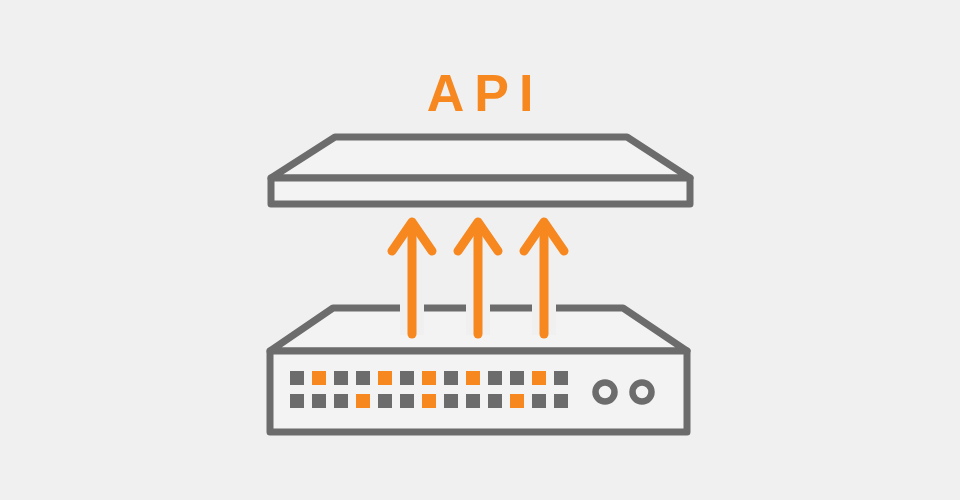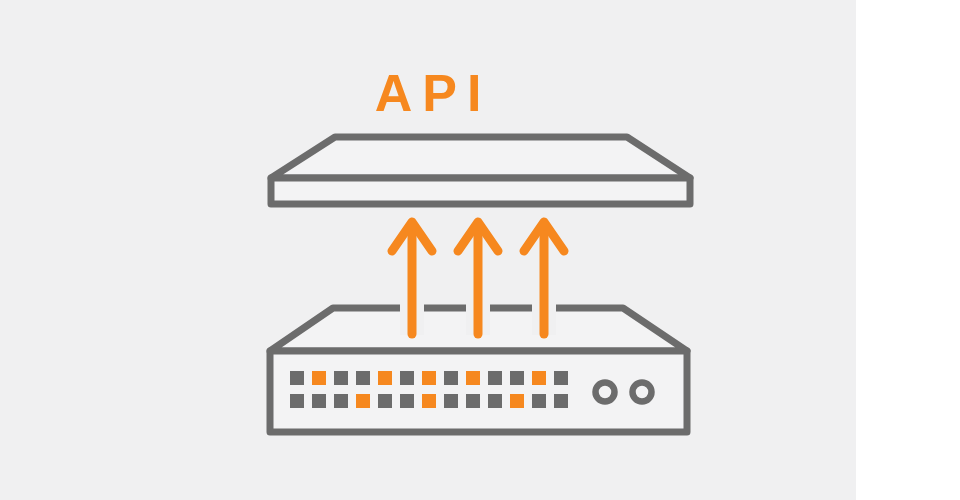--- a/index.html
+++ b/index.html
@@ -2,21 +2,21 @@
 <html style="--bg: #F0F0F1; --orange: #F6881F; --gray: #6C6C6C; --shape-fill: #F3F3F4;"><head>
 <meta charset="utf-8">
 <style>
   html, body {
     margin: 0;
     padding: 0;
     font-family: "Liberation Sans", sans-serif;
   }
   .stage {
     position: relative;
-    width: 856px;
+    width: 960px;
     height: 500px;
     background: var(--bg, #F0F0F1);
     overflow: hidden;
   }
   .api-label {
     position: absolute;
     top: 63px;
     left: 0;
     width: 100%;
     box-sizing: border-box;

